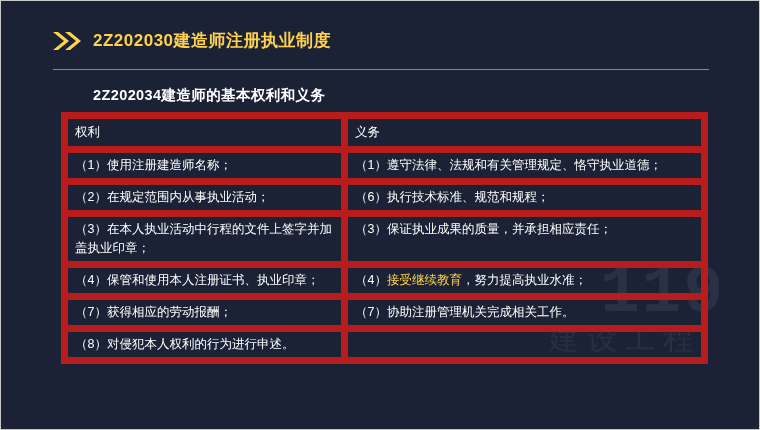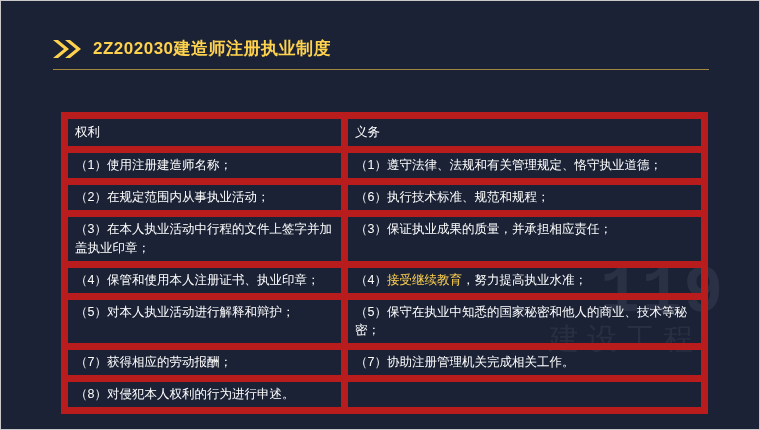--- a/index.html
+++ b/index.html
@@ -38,21 +38,21 @@
     font-family: "Liberation Serif", serif;
     font-size: 30px;
     color: rgba(255,255,255,0.06);
     letter-spacing: 8px;
     user-select: none;
     pointer-events: none;
   }
   .title-row {
     position: absolute;
     left: 52px;
-    top: 36px;
+    top: 28px;
     display: flex;
     align-items: center;
     gap: 10px;
   }
   .chev {
     display: inline-block;
     width: 30px;
     height: 22px;
     position: relative;
   }
@@ -126,20 +126,21 @@
     <span class="chev">
       <svg width="30" height="22" viewBox="0 0 30 22">
         <polygon points="0,2 11,11 0,20 5,20 16,11 5,2" fill="#ffd24d"></polygon>
         <polygon points="12,2 23,11 12,20 17,20 28,11 17,2" fill="#ffd24d"></polygon>
       </svg>
     </span>
     <span class="title-text">2Z202030建造师注册执业制度</span>
   </div>
   <div class="title-rule"></div>
 
+  <div class="subtitle">2Z202034建造师的基本权利和义务</div>
 
   <div class="tbl-wrap">
     <table class="rights">
       <colgroup>
           <col class="c1">
           <col class="c2">
         </colgroup>
       <tbody>
         <tr>
           <td class="head">权利</td>
@@ -159,24 +160,20 @@
         <tr>
           <td>（3）在本人执业活动中行程的文件上签字并加盖执业印章；</td>
           <td>（3）保证执业成果的质量，并承担相应责任；</td>
         </tr>
 
         <tr>
           <td>（4）保管和使用本人注册证书、执业印章；</td>
           <td><span>（4）</span><span class="hl">接受继续教育</span><span>，努力提高执业水准；</span></td>
         </tr>
 
-        <tr>
-          <td>（5）对本人执业活动进行解释和辩护；</td>
-          <td>（5）保守在执业中知悉的国家秘密和他人的商业、技术等秘密；</td>
-        </tr>
 
 
         <tr>
           <td>（7）获得相应的劳动报酬；</td>
           <td>（7）协助注册管理机关完成相关工作。</td>
         </tr>
 
         <tr>
           <td>（8）对侵犯本人权利的行为进行申述。</td>
           <td></td>

